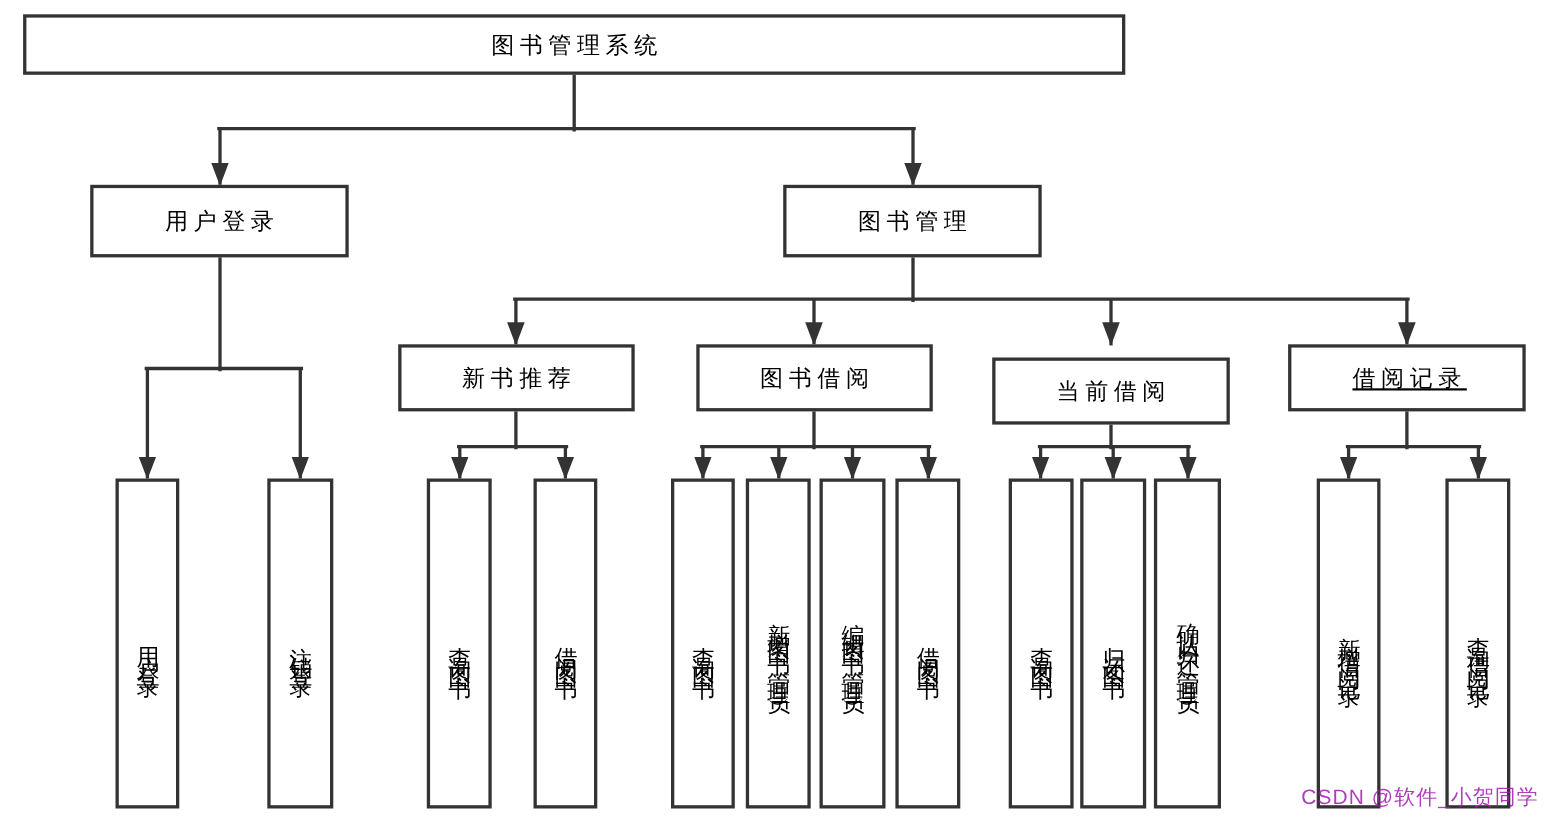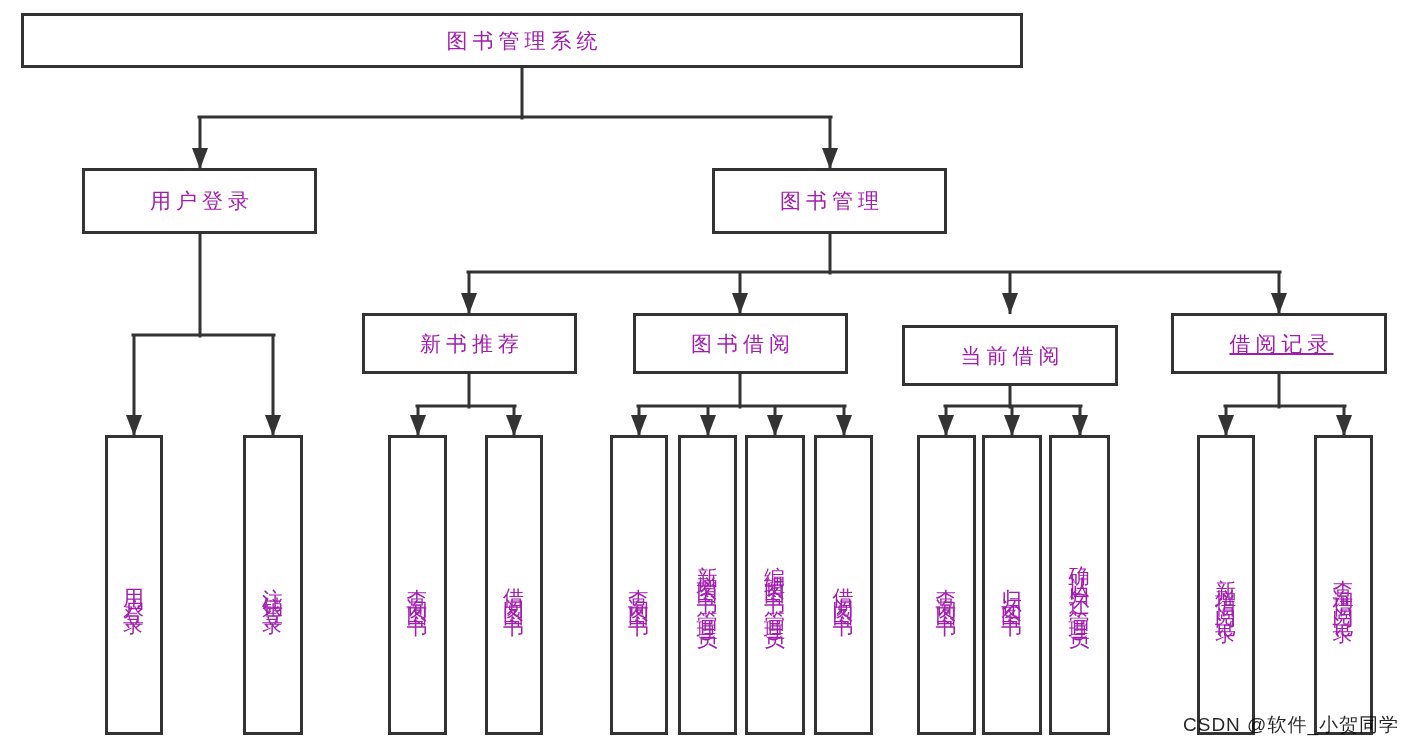--- a/index.html
+++ b/index.html
@@ -18,21 +18,21 @@
     z-index: 1;
   }
   .box {
     position: absolute;
     box-sizing: border-box;
     border: 3px solid #333333;
     background: #ffffff;
     display: flex;
     align-items: center;
     justify-content: center;
-    color: #a21caf;
+    color: #000000;
     z-index: 2;
   }
   .box-h span {
     font-size: 21px;
     letter-spacing: 5px;
     white-space: nowrap;
     transform: translateX(2.5px); 
   }
   .box-v span {
     writing-mode: vertical-rl;
@@ -41,21 +41,21 @@
     line-height: 1;
     letter-spacing: 9px;
     transform: translateY(4.5px);
   }
   .watermark {
     position: absolute;
     left: 1183px;
     top: 712px;
     font-size: 19px;
     letter-spacing: 1px;
-    color: #000000;
+    color: #a21caf;
     opacity: 0.85;
     white-space: nowrap;
     z-index: 5;
   }
 </style>
 </head>
 <body>
 
 <div class="stage">
 

